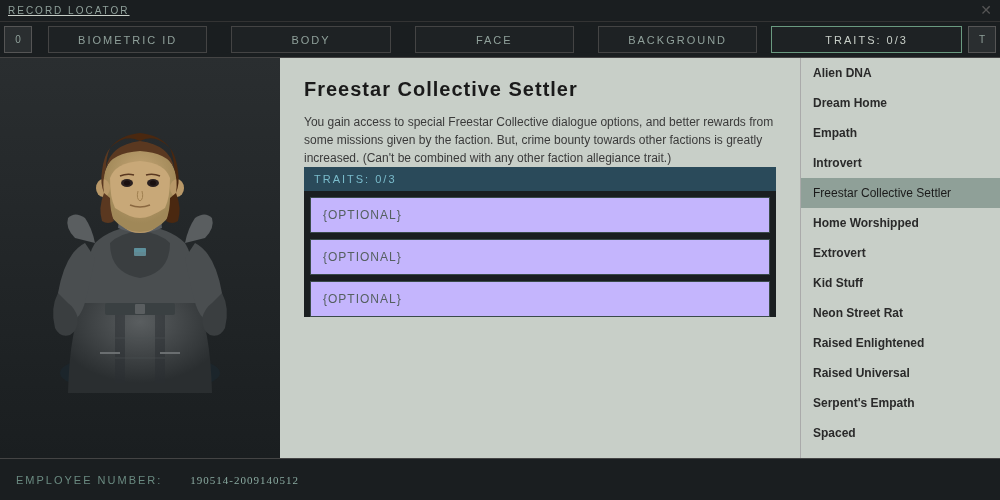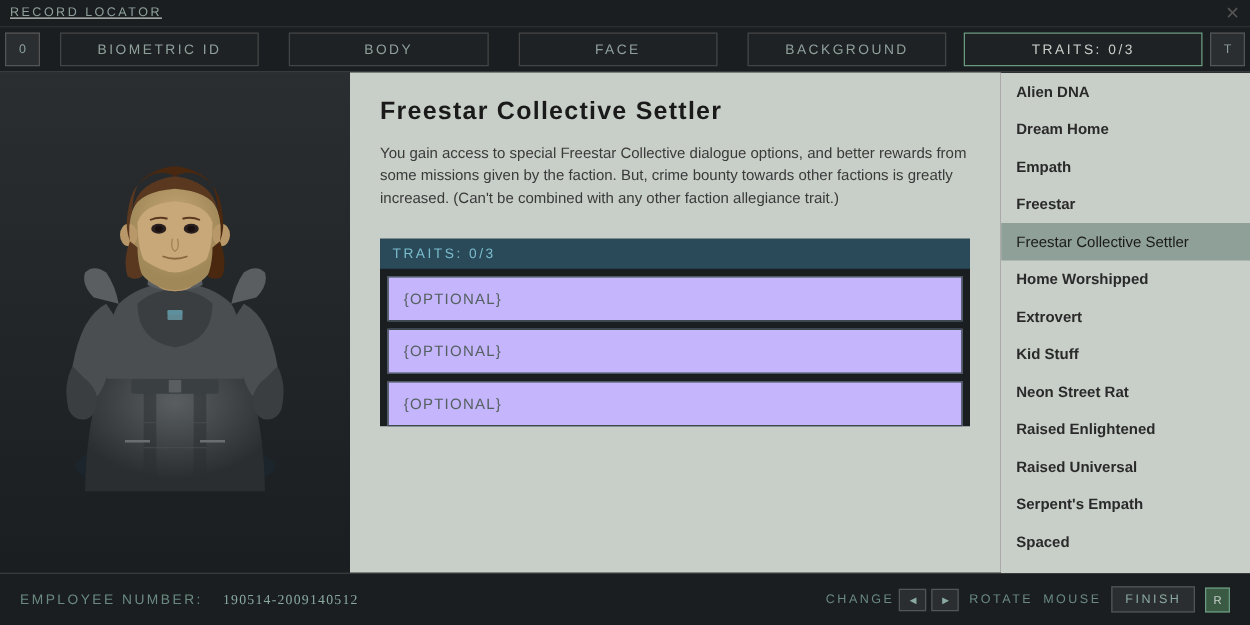--- a/index.html
+++ b/index.html
@@ -125,21 +125,20 @@
       font-weight: bold;
       color: #1a1a1a;
       margin-bottom: 12px;
       letter-spacing: 1px;
     }
 
     .trait-description {
       font-size: 12px;
       color: #3a3a3a;
       line-height: 1.5;
-      margin-bottom: 24px;
     }
 
     .traits-box {
       background: #1a1e20;
       padding: 0;
     }
 
     .traits-header {
       background: #2a4a5a;
       padding: 6px 10px;
@@ -184,21 +183,21 @@
     }
 
     
     .bottom-bar {
       height: 42px;
       background: #1a1e20;
       border-top: 1px solid #444;
       display: flex;
       align-items: center;
       padding: 0 16px;
-      gap: 16px;
+      gap: 28px;
     }
 
     .employee-label {
       font-size: 11px;
       letter-spacing: 2px;
       color: #6a8a80;
       text-transform: uppercase;
     }
 
     .employee-number {
@@ -400,47 +399,32 @@
       <div class="trait-slot">{OPTIONAL}</div>
       <div class="trait-slot">{OPTIONAL}</div>
     </div>
   </div>
 
   <div class="right-panel">
 
   <div class="trait-list-item">Alien DNA</div>
       <div class="trait-list-item">Dream Home</div>
       <div class="trait-list-item">Empath</div>
-      <div class="trait-list-item">Freestar</div>
+      <div class="trait-list-item">Introvert</div>
       <div class="trait-list-item selected">Freestar Collective Settler</div>
       <div class="trait-list-item">Home Worshipped</div>
       <div class="trait-list-item">Extrovert</div>
       <div class="trait-list-item">Kid Stuff</div>
       <div class="trait-list-item">Neon Street Rat</div>
       <div class="trait-list-item">Raised Enlightened</div>
       <div class="trait-list-item">Raised Universal</div>
       <div class="trait-list-item">Serpent's Empath</div>
       <div class="trait-list-item">Spaced</div>
       <div class="trait-list-item">Taskmaster</div>
     </div>
 
 </div>
 
 <div class="bottom-bar">
   <span class="employee-label">EMPLOYEE NUMBER:</span>
   <span class="employee-number">190514-2009140512</span>
 
-  <div class="bottom-right">
-    <div class="btn-group">
-      <span class="btn-label">CHANGE</span>
-      <div class="btn-key">◄</div>
-      <div class="btn-key">►</div>
-    </div>
-    <div class="btn-group">
-      <span class="btn-label">ROTATE</span>
-    </div>
-    <div class="btn-group">
-      <span class="btn-label">MOUSE</span>
-    </div>
-    <div class="btn-action">FINISH</div>
-    <div class="finish-key">R</div>
-  </div>
 </div>
 
 </body></html>

